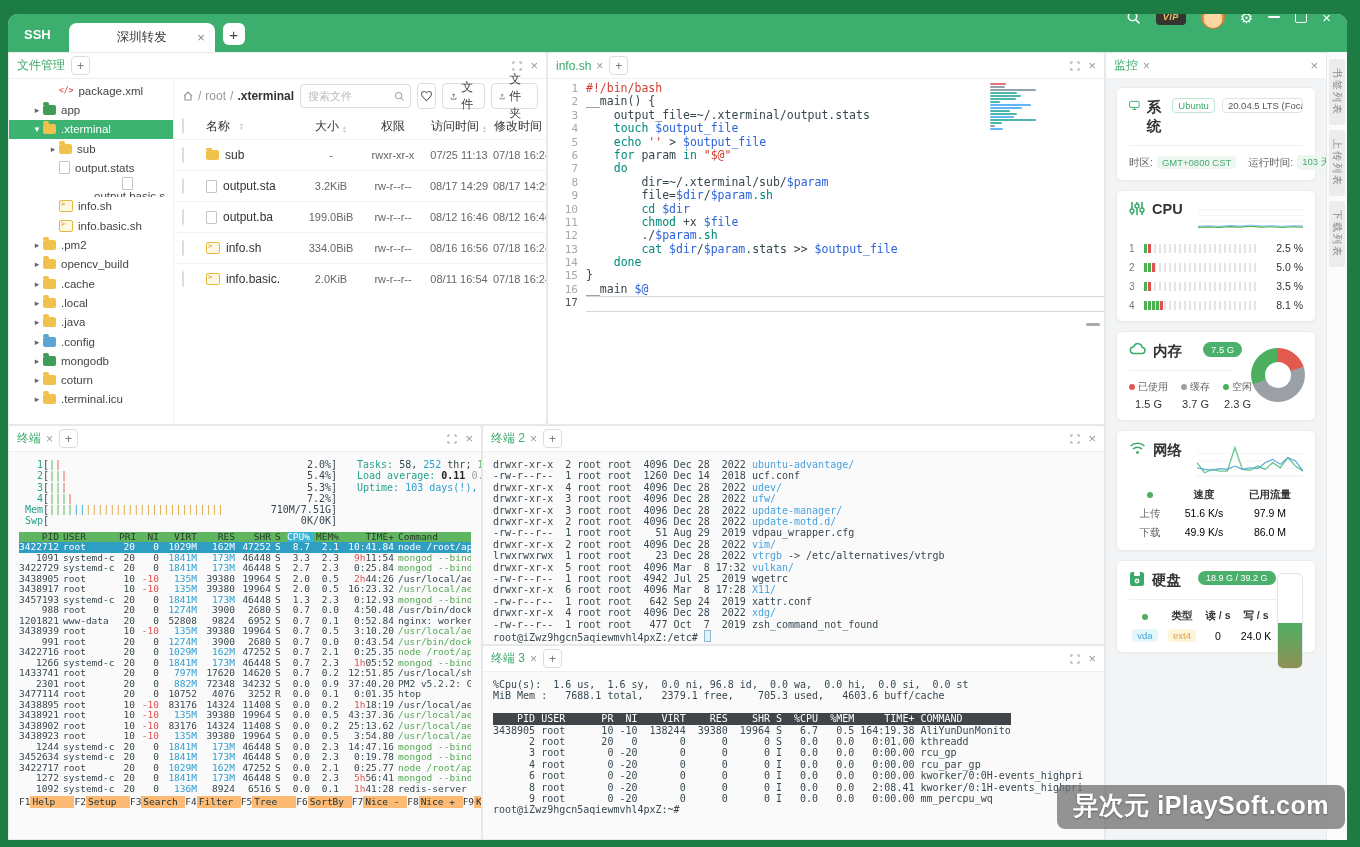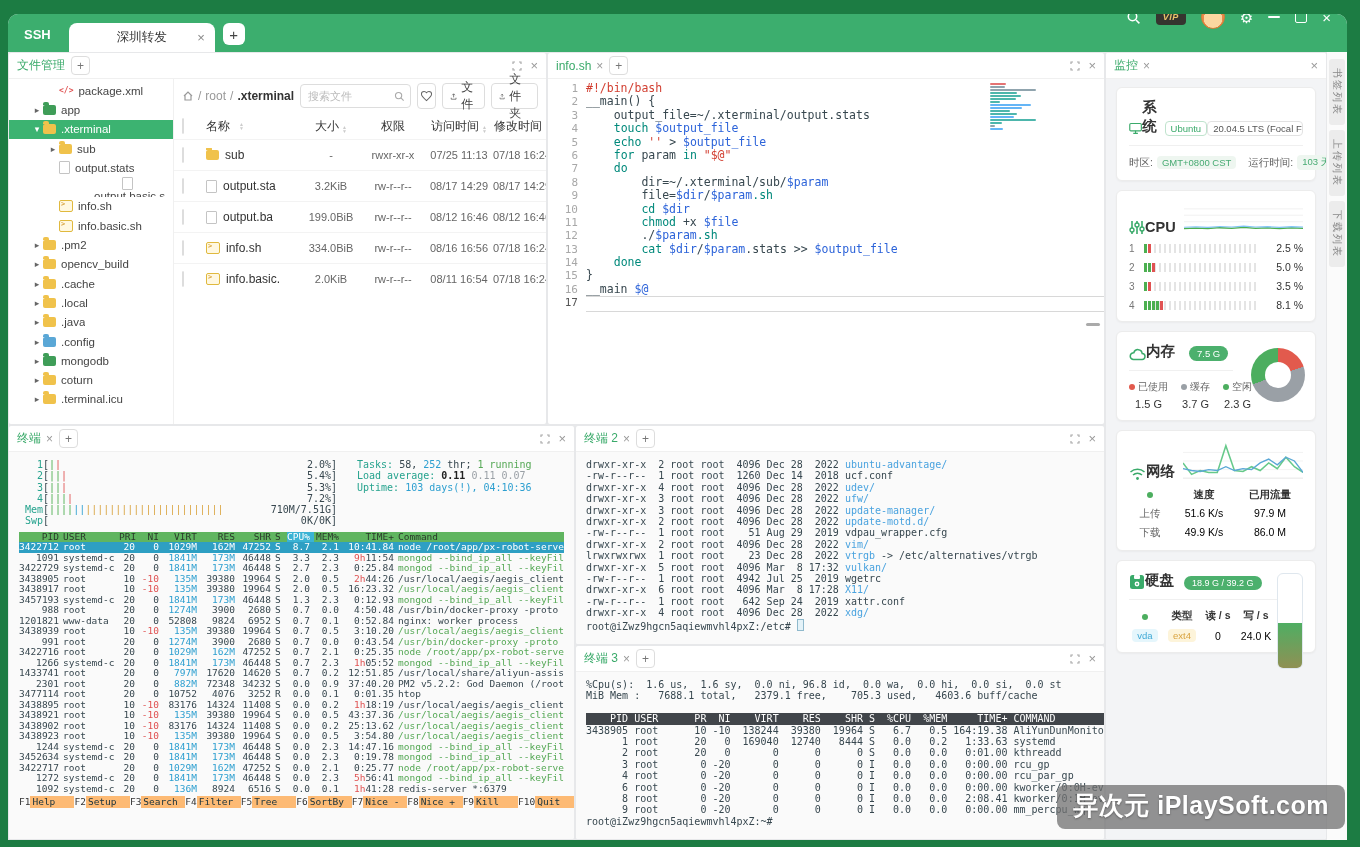--- a/index.html
+++ b/index.html
@@ -29,21 +29,21 @@
   .win-close{color:#fff;font-size:15px;line-height:1}
   
   .content{flex:1;display:flex;min-height:0}
   .left-main{width:1097px;display:flex;flex-direction:column;min-width:0;flex:none}
   .top-row{height:373px;display:flex;flex:none}
   .bottom-row{flex:1;display:flex;min-height:0}
   .panel{display:flex;flex-direction:column;background:#fff;margin:1px;border-radius:2px;overflow:hidden;
          min-height:0;min-width:0}
   .panel-fm{width:537px;flex:none}
   .panel-editor{flex:1}
-  .panel-term1{width:565px;flex:none}
+  .panel-term1{width:472px;flex:none}
   .col-terms{flex:1;display:flex;flex-direction:column;min-width:0}
   .panel-term2{height:218px;flex:none}
   .panel-term3{flex:1}
   .monitor-col{width:220px;flex:none;display:flex;flex-direction:column}
   .strip{width:22px;flex:none;background:#fbfbfb;padding-top:4px}
   
   .phead{height:25px;flex:none;display:flex;align-items:center;padding:0 8px;border-bottom:1px solid #f0f0f0;gap:6px}
   .ptab{font-size:12px;color:#3aaa6a;display:flex;align-items:center;gap:5px}
   .ptab .x{color:#9a9a9a;font-size:12px}
   .pplus{width:17px;height:17px;border:1px solid #ddd;border-radius:4px;color:#777;font-size:12px;
@@ -127,21 +127,21 @@
   .fkeys{display:flex;margin-top:2px;font-size:9.5px;line-height:12px}
   .fk{color:#333}
   .fklabel{background:#fdba74;color:#15303c;min-width:40px;padding:0 2px}
   .cursor{display:inline-block;width:5px;height:10px;border:1px solid #8fb9cc;background:#e4f2f8;vertical-align:-1px}
   .thdr{background:#41454a;color:#fff;display:inline-block;width:86ch;white-space:pre}
   
   .monitor{flex:1;background:#f3f4f6;overflow:hidden;padding:8px 10px}
   .mon-head{background:#fff}
   .card{background:#fff;border:1px solid #ececec;border-radius:6px;padding:10px 12px;margin-bottom:9px;
         box-shadow:0 1px 2px rgba(0,0,0,.04);position:relative}
-  .card-head{display:flex;align-items:flex-end;}
+  .card-head{display:flex;align-items:flex-start;gap:7px}
   .card-title{font-size:14.5px;font-weight:700;color:#333}
   .chip{font-size:9.5px;border-radius:4px;padding:1px 5px;white-space:nowrap}
   .chip.ubuntu{border:1px solid #bfe3cd;color:#3aaa6a}
   .chip.ver{border:1px solid #e2e2e2;color:#555;max-width:94px;overflow:hidden}
   .chip.green{background:#4cb06d;color:#fff;border-radius:9px;padding:2px 8px}
   .chip.lite{background:#eef6f0;color:#48ab73}
   .chip.vda{background:#e5f6fc;color:#3fa9d5}
   .chip.ext4{background:#fdf4da;color:#d9a441}
   .divider{border-top:1px solid #f0f0f0;margin:9px 0}
   .sysrow{display:flex;align-items:center;gap:4px;font-size:10.5px;color:#666;white-space:nowrap}
@@ -596,20 +596,21 @@
                 <div class="tline"><span class="c-d">drwxr-xr-x  3 root root  4096 Dec 28  2022 </span><span class="c-b">update-manager/</span></div>
                 <div class="tline"><span class="c-d">drwxr-xr-x  2 root root  4096 Dec 28  2022 </span><span class="c-b">update-motd.d/</span></div>
                 <div class="tline"><span class="c-d">-rw-r--r--  1 root root    51 Aug 29  2019 vdpau_wrapper.cfg</span></div>
                 <div class="tline"><span class="c-d">drwxr-xr-x  2 root root  4096 Dec 28  2022 </span><span class="c-b">vim/</span></div>
                 <div class="tline"><span class="c-d">lrwxrwxrwx  1 root root    23 Dec 28  2022 </span><span class="c-b">vtrgb</span><span class="c-d"> -&gt; /etc/alternatives/vtrgb</span></div>
                 <div class="tline"><span class="c-d">drwxr-xr-x  5 root root  4096 Mar  8 17:32 </span><span class="c-b">vulkan/</span></div>
                 <div class="tline"><span class="c-d">-rw-r--r--  1 root root  4942 Jul 25  2019 wgetrc</span></div>
                 <div class="tline"><span class="c-d">drwxr-xr-x  6 root root  4096 Mar  8 17:28 </span><span class="c-b">X11/</span></div>
                 <div class="tline"><span class="c-d">-rw-r--r--  1 root root   642 Sep 24  2019 xattr.conf</span></div>
                 <div class="tline"><span class="c-d">drwxr-xr-x  4 root root  4096 Dec 28  2022 </span><span class="c-b">xdg/</span></div>
+                <div class="tline"><span class="c-d">-rw-r--r--  1 root root   477 Oct  7  2019 zsh_command_not_found</span></div>
                 <div class="tline"><span class="c-d">root@iZwz9hgcn5aqiewmvhl4pxZ:/etc# </span><span class="cursor"></span></div>
               </div>
           </div>
 
           <div class="panel panel-term3">
             <div class="phead">
               <span class="ptab">
                 <span>终端 3</span>
                 <span class="x">×</span>
               </span>
@@ -620,21 +621,20 @@
                 </svg>
                 <span class="x">×</span>
               </div>
             </div>
             <div class="term" id="term3">
                 <div class="tline"><span class="c-d">%Cpu(s):  1.6 us,  1.6 sy,  0.0 ni, 96.8 id,  0.0 wa,  0.0 hi,  0.0 si,  0.0 st</span></div>
                 <div class="tline"><span class="c-d">MiB Mem :   7688.1 total,   2379.1 free,    705.3 used,   4603.6 buff/cache</span></div>
                 <div class="tline"><span class="c-d">&nbsp;</span></div>
                 <div class="tline"><span class="thdr">    PID USER      PR  NI    VIRT    RES    SHR S  %CPU  %MEM     TIME+ COMMAND</span></div>
                 <div class="tline"><span class="c-d">3438905 root      10 -10  138244  39380  19964 S   6.7   0.5 164:19.38 AliYunDunMonito</span></div>
-                <div class="tline"><span class="c-d">      1 root      20   0  169040  12740   8444 S   0.0   0.2   1:33.63 systemd</span></div>
                 <div class="tline"><span class="c-d">      2 root      20   0       0      0      0 S   0.0   0.0   0:01.00 kthreadd</span></div>
                 <div class="tline"><span class="c-d">      3 root       0 -20       0      0      0 I   0.0   0.0   0:00.00 rcu_gp</span></div>
                 <div class="tline"><span class="c-d">      4 root       0 -20       0      0      0 I   0.0   0.0   0:00.00 rcu_par_gp</span></div>
                 <div class="tline"><span class="c-d">      6 root       0 -20       0      0      0 I   0.0   0.0   0:00.00 kworker/0:0H-events_highpri</span></div>
                 <div class="tline"><span class="c-d">      8 root       0 -20       0      0      0 I   0.0   0.0   2:08.41 kworker/0:1H-events_highpri</span></div>
                 <div class="tline"><span class="c-d">      9 root       0 -20       0      0      0 I   0.0   0.0   0:00.00 mm_percpu_wq</span></div>
                 <div class="tline"><span class="c-d">root@iZwz9hgcn5aqiewmvhl4pxZ:~#</span></div>
               </div>
           </div>
         </div>

